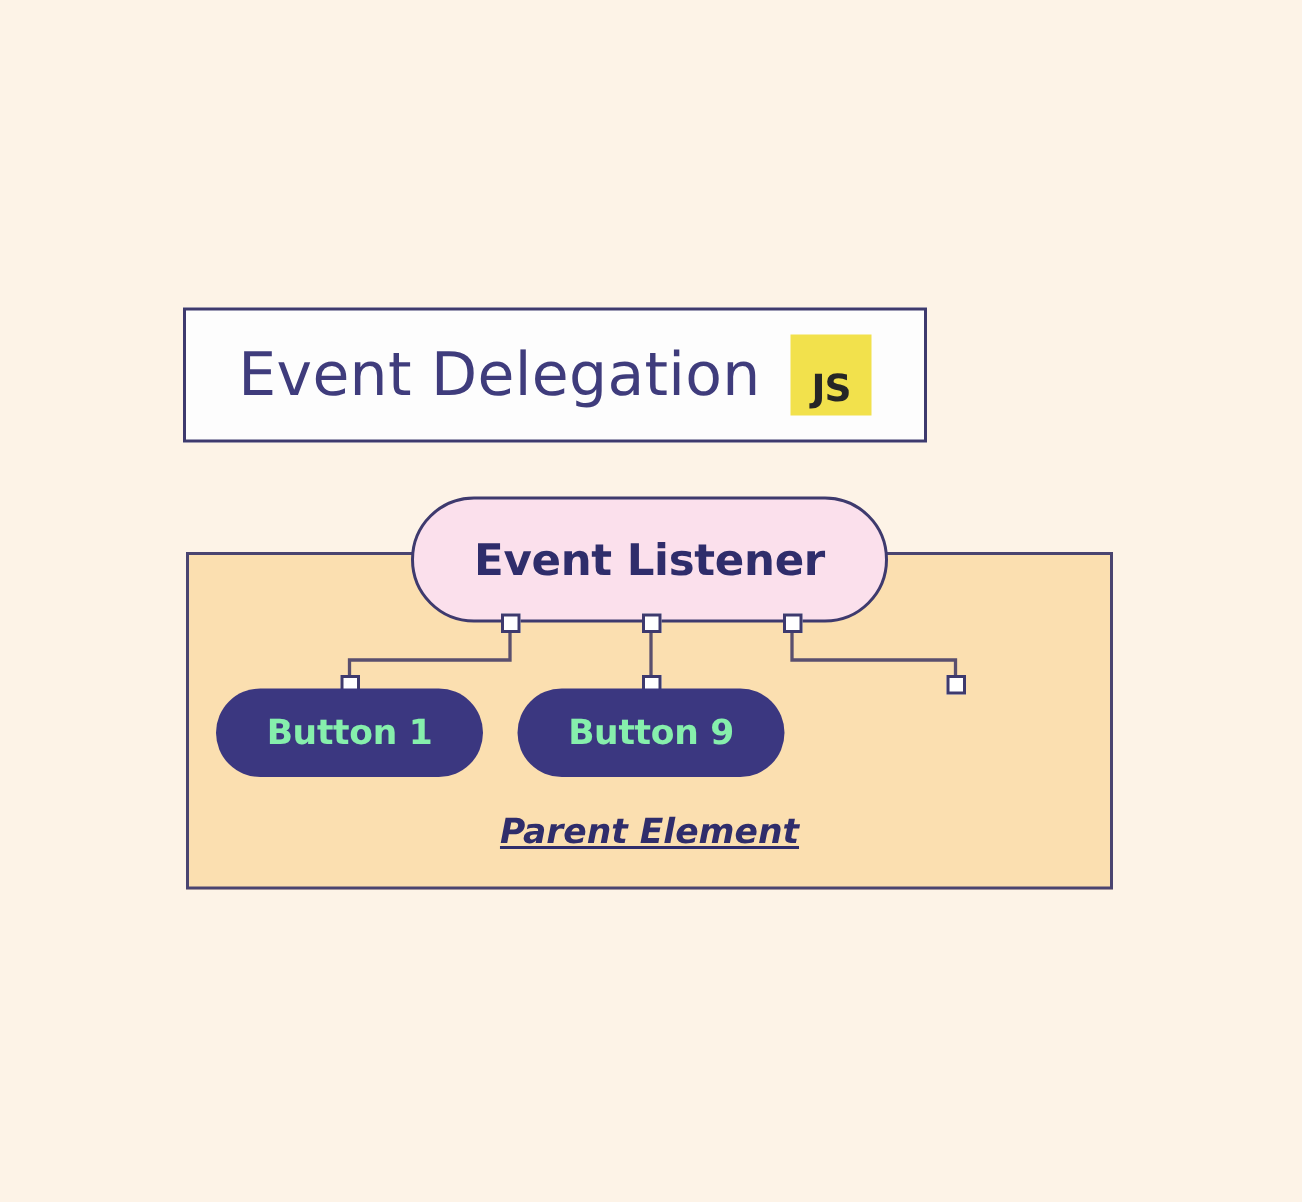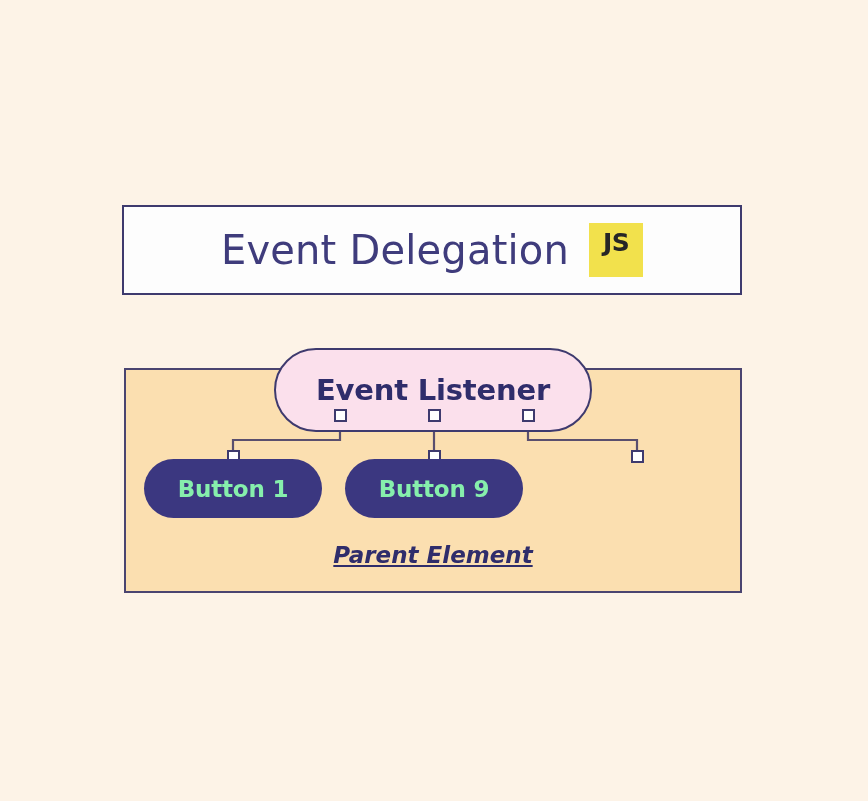--- a/index.html
+++ b/index.html
@@ -18,21 +18,21 @@
     position: relative;
     width: 868px;
     height: 801px;
   }
 
   
   #title-box {
     position: absolute;
     left: 122px;
     top: 205px;
-    width: 620px;
+    width: 496px;
     height: 90px;
     background: #FDFDFD;
     border: 2px solid #3E3A6E;
     box-sizing: border-box;
     display: flex;
     align-items: center;
     justify-content: center;
   }
   #title-text {
     font-family: "DejaVu Sans", sans-serif;
@@ -52,21 +52,21 @@
     align-items: flex-end;
     justify-content: center;
     box-sizing: border-box;
   }
   #js-badge-text {
     font-family: "DejaVu Sans", sans-serif;
     font-size: 25px;
     font-weight: 700;
     color: #262626;
     line-height: 1;
-    padding-bottom: 22px;
+    padding-bottom: 6px;
     letter-spacing: -0.5px;
   }
 
   
   #parent-box {
     position: absolute;
     left: 124px;
     top: 368px;
     width: 618px;
     height: 225px;
@@ -106,21 +106,20 @@
     top: 331px;
     width: 318px;
     height: 84px;
     background: #FBE0EC;
     border: 2px solid #3E3A6E;
     border-radius: 42px;
     box-sizing: border-box;
     display: flex;
     align-items: center;
     justify-content: center;
-    margin-top: 17px;
   }
   #event-listener-text {
     font-family: "DejaVu Sans", sans-serif;
     font-size: 29px;
     font-weight: 700;
     color: #2F2D6B;
     white-space: nowrap;
     letter-spacing: -0.2px;
   }
 

